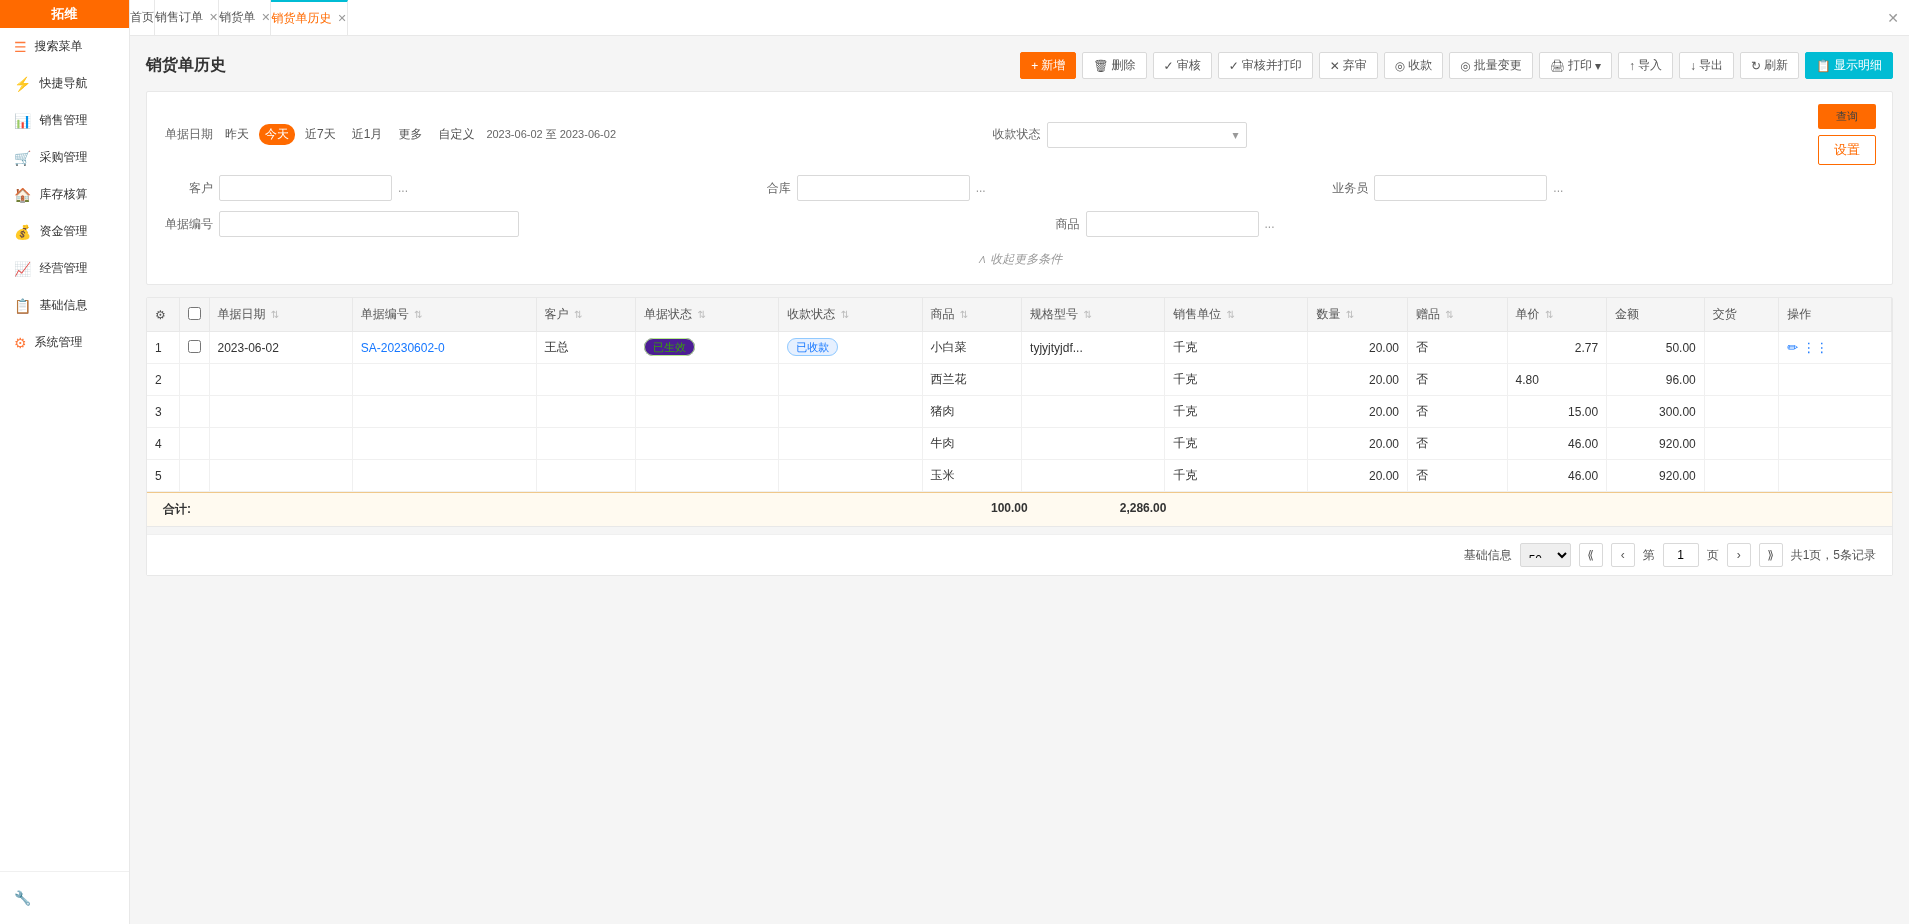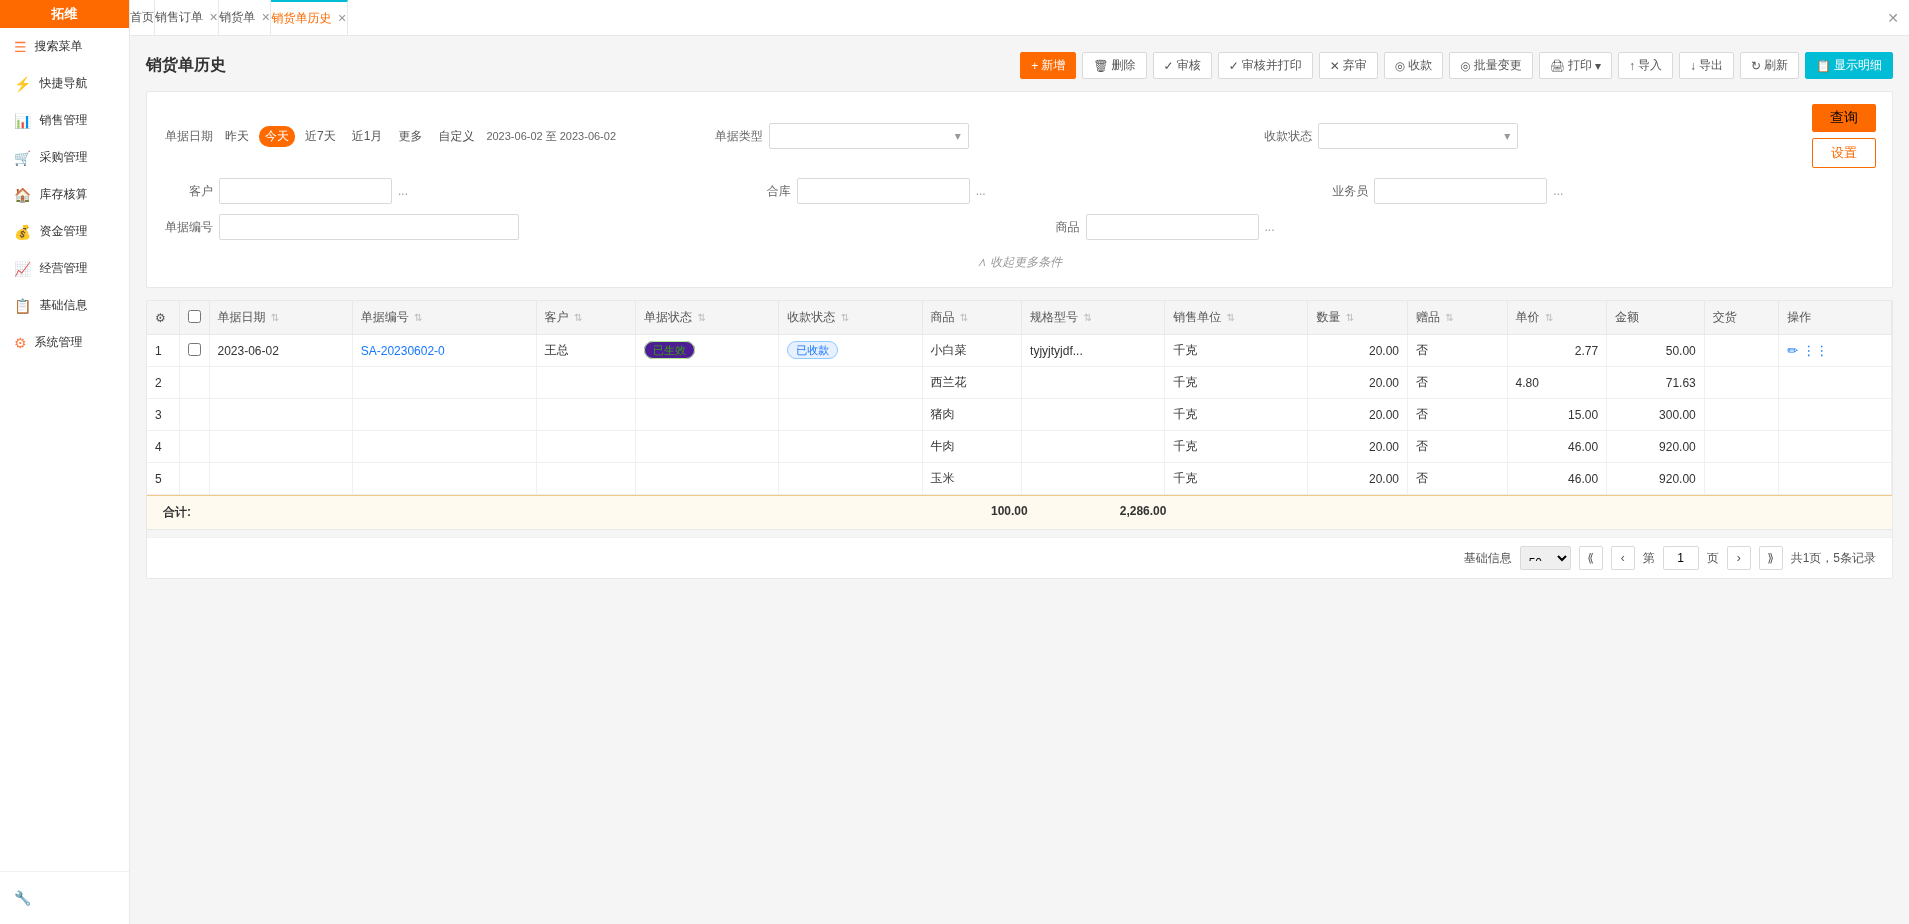--- a/index.html
+++ b/index.html
@@ -212,26 +212,26 @@
     .collapse-row {
       text-align: center;
       color: #999;
       cursor: pointer;
       padding: 4px;
       font-size: 12px;
       font-style: italic;
     }
     .query-btn {
       background: #ff6a00;
-      color: #000000;
+      color: #404040;
       border: none;
       padding: 5px 18px;
       border-radius: 2px;
       cursor: pointer;
-      font-size: 14px;
+      font-size: 11px;
     }
     .set-btn {
       background: #fff;
       color: #ff6a00;
       border: 1px solid #ff6a00;
       padding: 5px 14px;
       border-radius: 2px;
       cursor: pointer;
       font-size: 13px;
     }
@@ -473,26 +473,20 @@
           <span class="filter-label">单据日期</span>
           <div class="date-shortcuts">
             <span class="date-shortcut">昨天</span>
             <span class="date-shortcut active">今天</span>
             <span class="date-shortcut">近7天</span>
             <span class="date-shortcut">近1月</span>
             <span class="date-shortcut">更多</span>
             <span class="date-shortcut">自定义</span>
           </div>
           <span class="date-range">2023-06-02 至 2023-06-02</span>
-        </div>
-        <div class="filter-field">
-          <span class="filter-label">单据类型</span>
-          <div class="select-wrap">
-            <select class="filter-select"></select>
-          </div>
         </div>
         <div class="filter-field">
           <span class="filter-label">收款状态</span>
           <div class="select-wrap">
             <select class="filter-select"></select>
           </div>
         </div>
         <div class="filter-actions">
           <button class="query-btn">查询</button>
           <button class="set-btn">设置</button>
@@ -582,21 +576,21 @@
               <td></td>
               <td></td>
               <td></td>
               <td></td>
               <td>西兰花</td>
               <td></td>
               <td>千克</td>
               <td style="text-align:right">20.00</td>
               <td>否</td>
               <td style="text-align:left">4.80</td>
-              <td style="text-align:right">71.63</td>
+              <td style="text-align:right">96.00</td>
               <td></td>
               <td></td>
             </tr>
             <tr>
               <td>3</td>
               <td></td>
               <td></td>
               <td></td>
               <td></td>
               <td></td>

